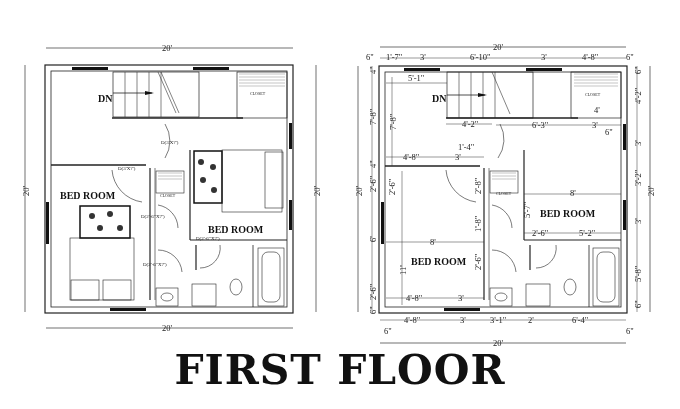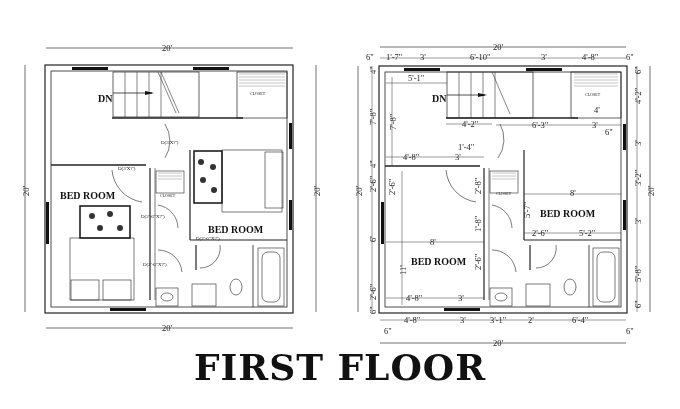--- a/index.html
+++ b/index.html
@@ -1,18 +1,18 @@
 <!DOCTYPE html>
 <html><head>
 <meta charset="utf-8">
 <style>
   html,body{margin:0;padding:0;background:#fff;}
   body{width:680px;height:409px;position:relative;overflow:hidden;font-family:"Liberation Serif",serif;}
   svg{position:absolute;left:0;top:0;}
-  .title{position:absolute;left:0;width:680px;top:346px;text-align:center;font-family:"DejaVu Serif","Liberation Serif",serif;font-weight:bold;font-size:36px;letter-spacing:1px;color:#111;}
+  .title{position:absolute;left:0;width:680px;top:346px;text-align:center;font-family:"DejaVu Serif","Liberation Serif",serif;font-weight:bold;font-size:41px;letter-spacing:1px;color:#111;}
   svg text{font-family:"Liberation Serif",serif;fill:#222;}
   .dim{font-size:8.5px;}
   .room{font-size:10px;font-weight:bold;fill:#111;}
   .small{font-size:4px;}
   .door{font-size:5px;}
   .w{stroke:#222;fill:none;}
 </style>
 </head>
 <body>
 

